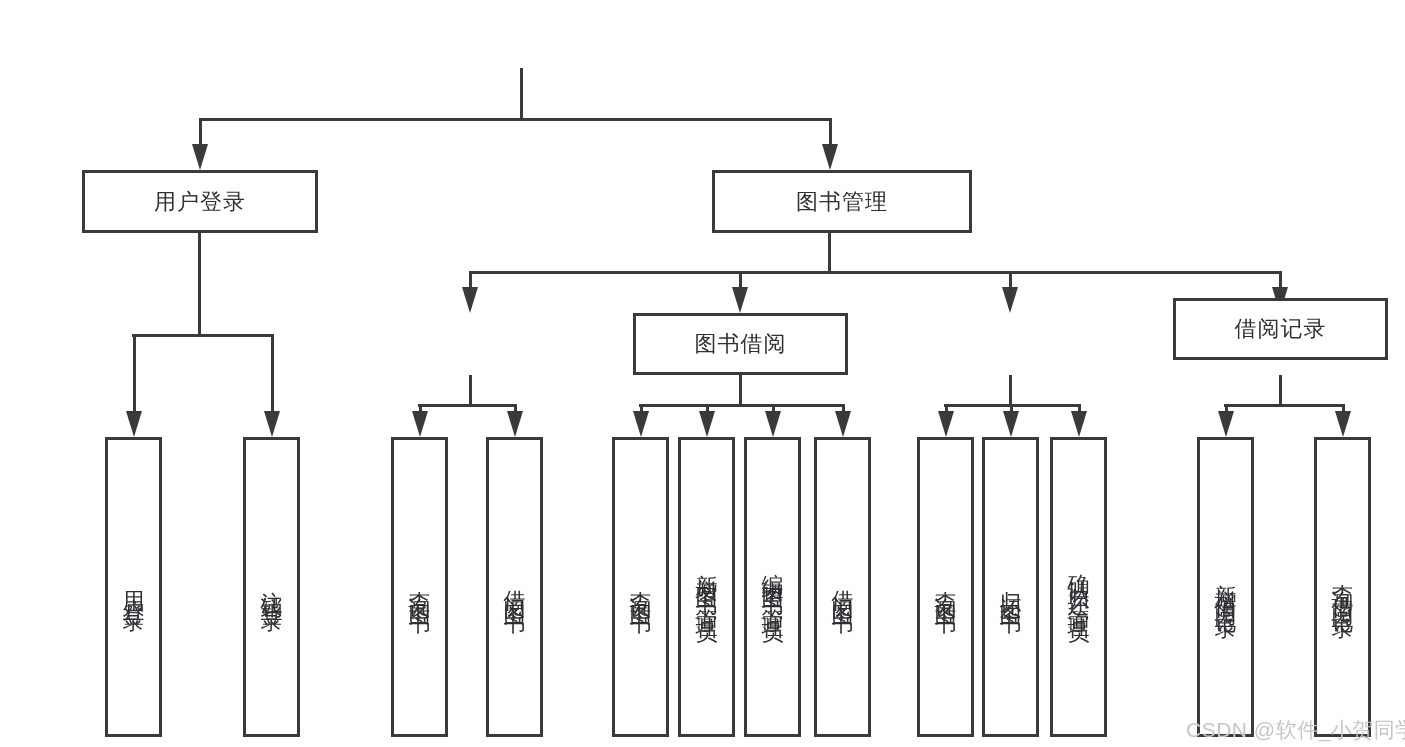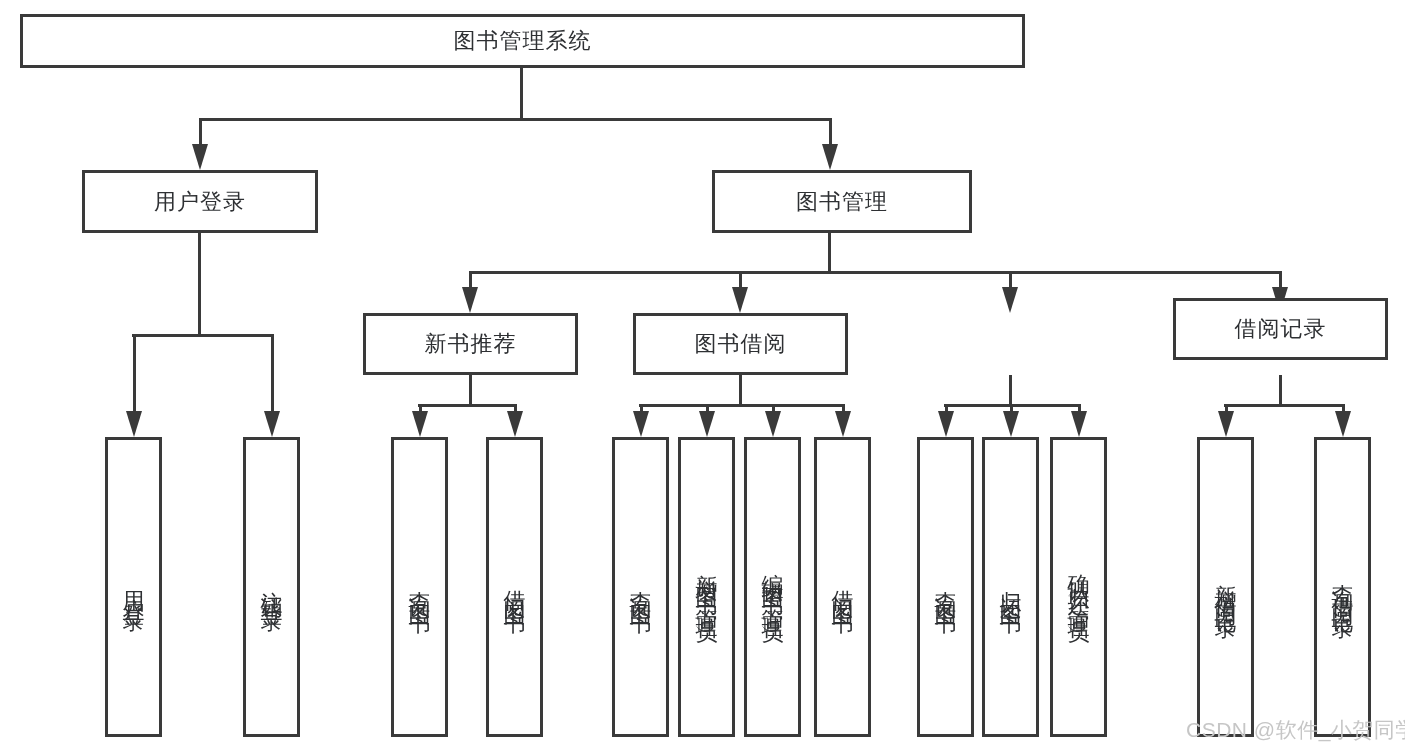--- a/index.html
+++ b/index.html
@@ -41,21 +41,20 @@
     position:absolute;left:1186px;top:716px;
     font-size:21px;color:var(--watermark,#c6c6c6);
     white-space:nowrap;z-index:5;letter-spacing:0.5px;
   }
 </style>
 </head>
 <body>
 
 <div class="stage">
 
-  <div class="box" style="left:20px;top:14px;width:1005px;height:54px;">图书管理系统</div>
 
   <div class="vline" style="left:520px;top:68px;height:51px;"></div>
   <div class="hline" style="left:199px;top:118px;width:633px;"></div>
   <div class="arrow" style="left:192px;top:119px;height:51px;">
       <i class="stem"></i>
       <i class="head"></i>
     </div>
   <div class="arrow" style="left:822px;top:119px;height:51px;">
       <i class="stem"></i>
       <i class="head"></i>
@@ -87,21 +86,20 @@
     </div>
   <div class="arrow" style="left:1002px;top:272px;height:41px;">
       <i class="stem"></i>
       <i class="head"></i>
     </div>
   <div class="arrow" style="left:1272px;top:272px;height:41px;">
       <i class="stem"></i>
       <i class="head"></i>
     </div>
 
-  <div class="box" style="left:363px;top:313px;width:215px;height:62px;">新书推荐</div>
   <div class="box" style="left:633px;top:313px;width:215px;height:62px;">图书借阅</div>
   <div class="box" style="left:1173px;top:298px;width:215px;height:62px;">借阅记录</div>
 
   <div class="vline" style="left:469px;top:375px;height:30px;"></div>
   <div class="hline" style="left:418px;top:404px;width:99px;"></div>
   <div class="arrow" style="left:412px;top:405px;height:32px;">
       <i class="stem"></i>
       <i class="head"></i>
     </div>
   <div class="arrow" style="left:507px;top:405px;height:32px;">

